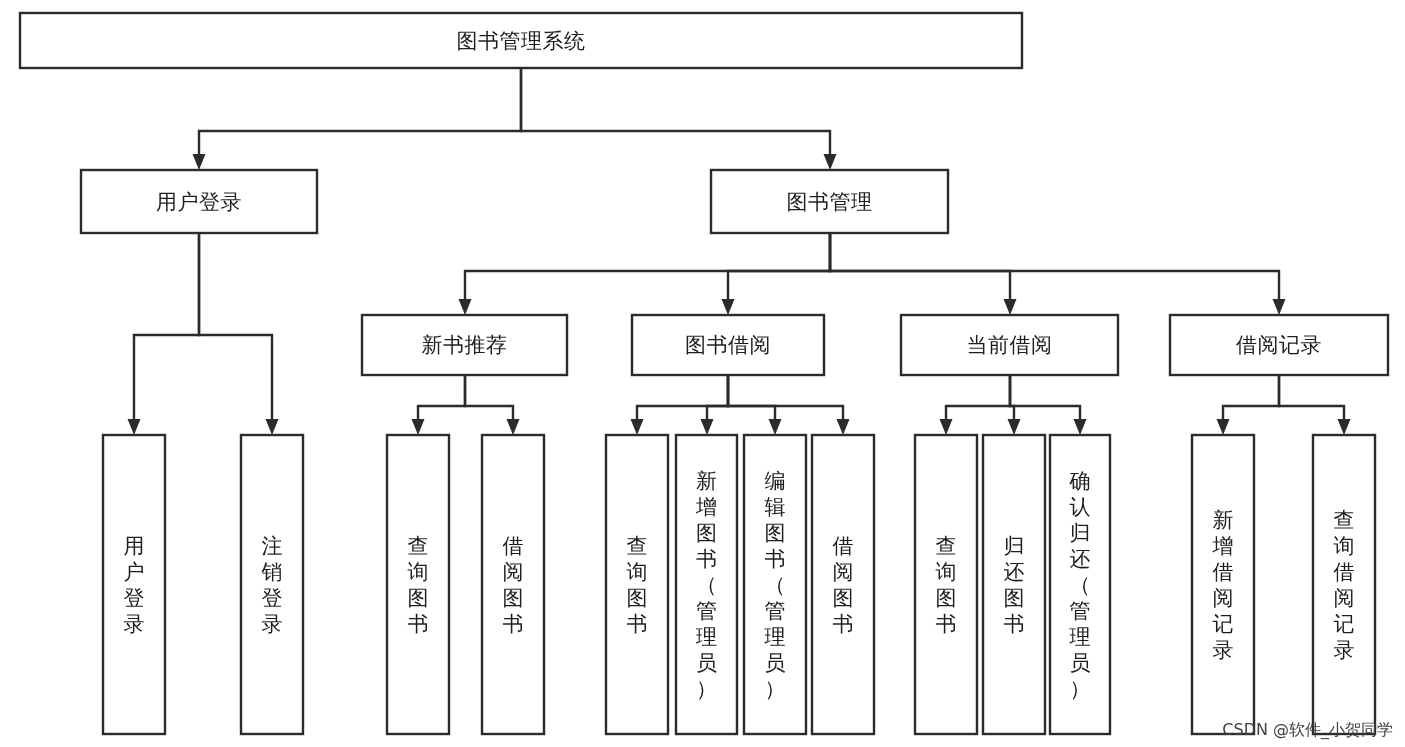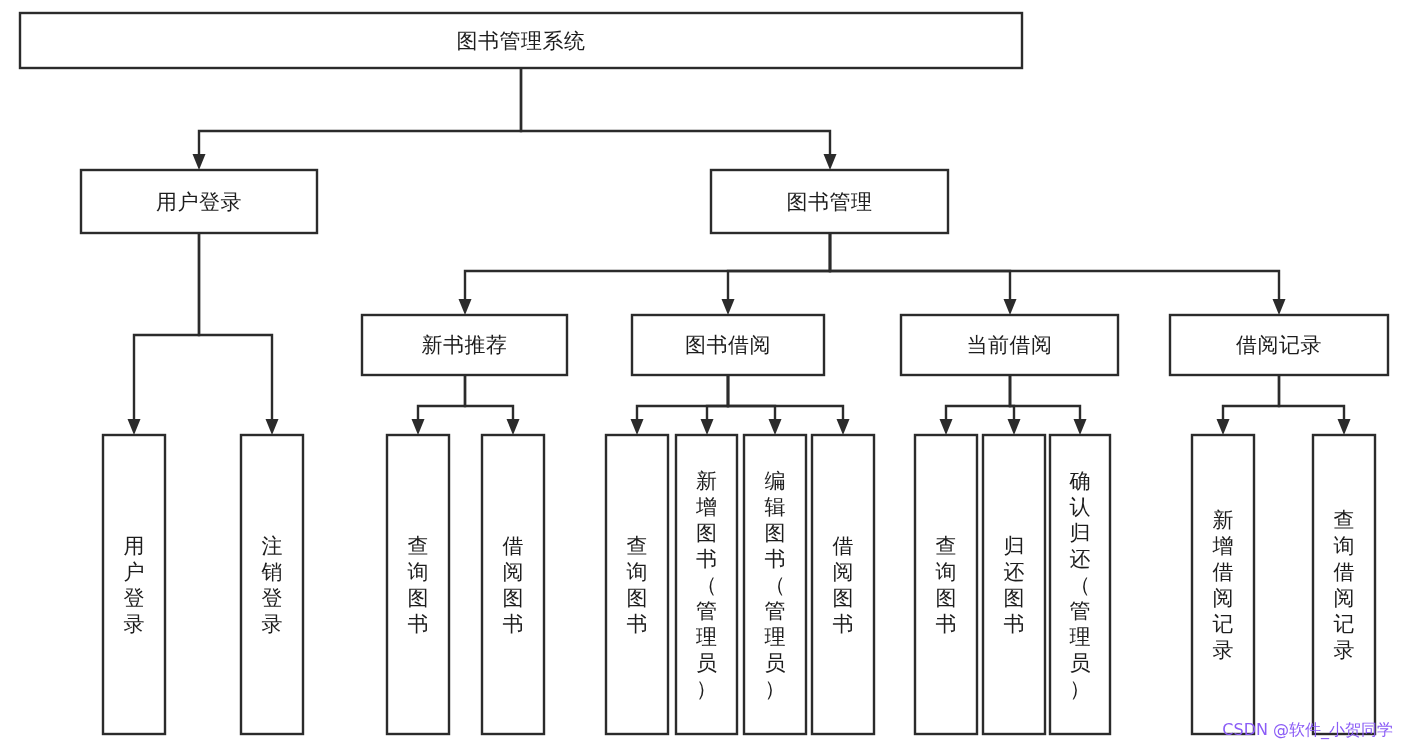--- a/index.html
+++ b/index.html
@@ -57,21 +57,21 @@
   .edge-arrow {
     fill: #2b2b2b;
     stroke: none;
   }
   .watermark {
     position: absolute;
     right: 12px;
     bottom: 6px;
     font-family: "DejaVu Sans", "Liberation Sans", sans-serif;
     font-size: 16px;
-    color: #8b5cf6;
+    color: #404040;
     white-space: nowrap;
     user-select: none;
   }
 </style>
 </head>
 <body>
 
 <div id="diagram-root">
   <svg id="tree-svg" viewBox="0 0 1405 747" preserveAspectRatio="none" xmlns="http://www.w3.org/2000/svg">
     <g id="edges-layer">

